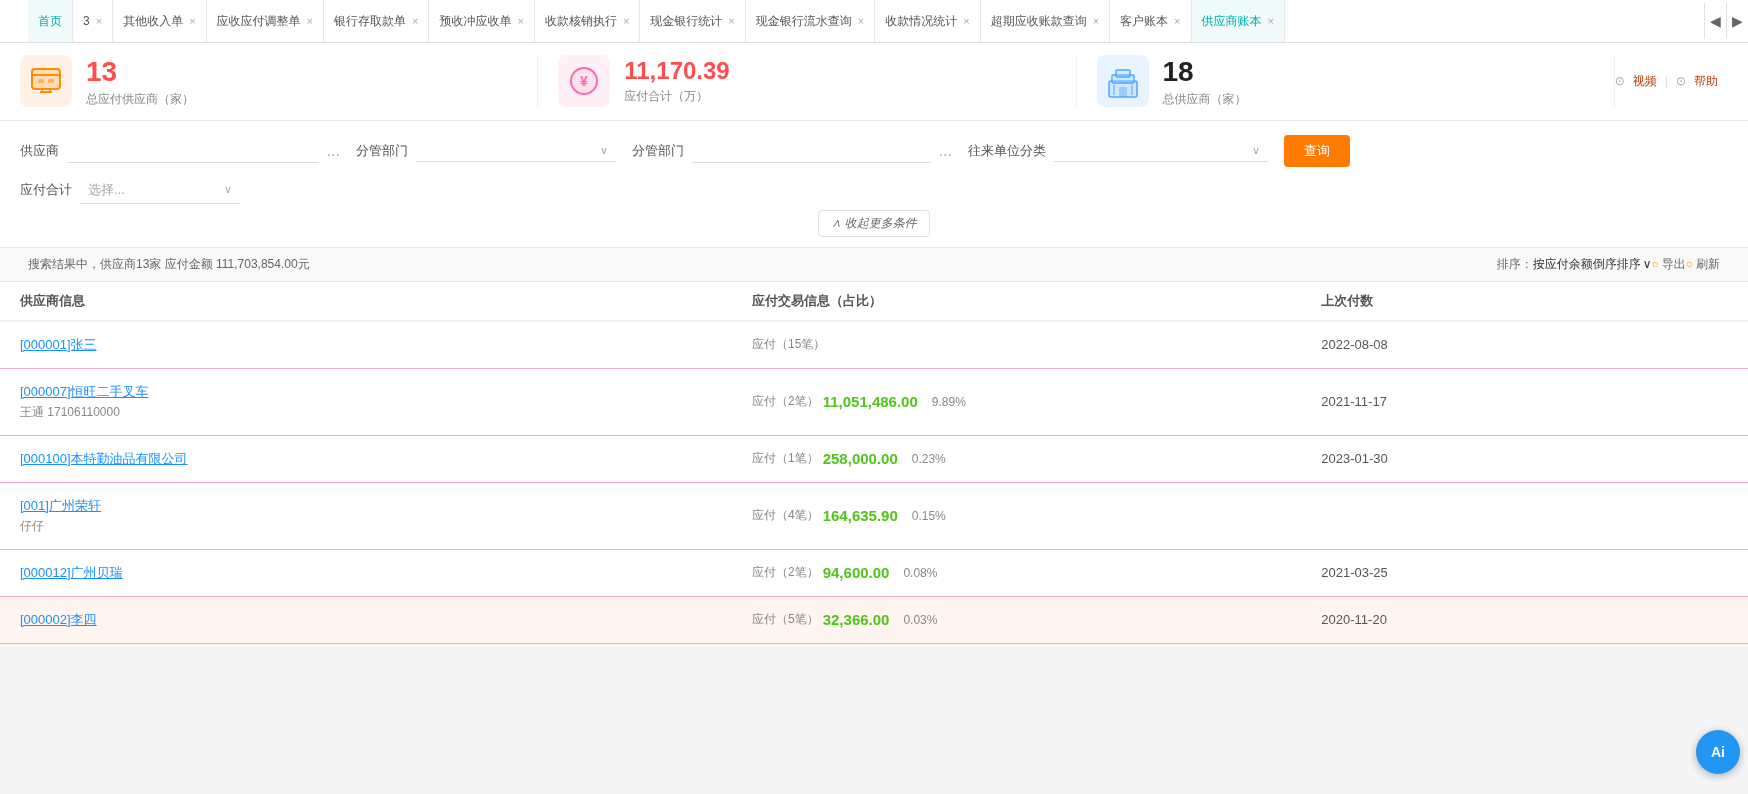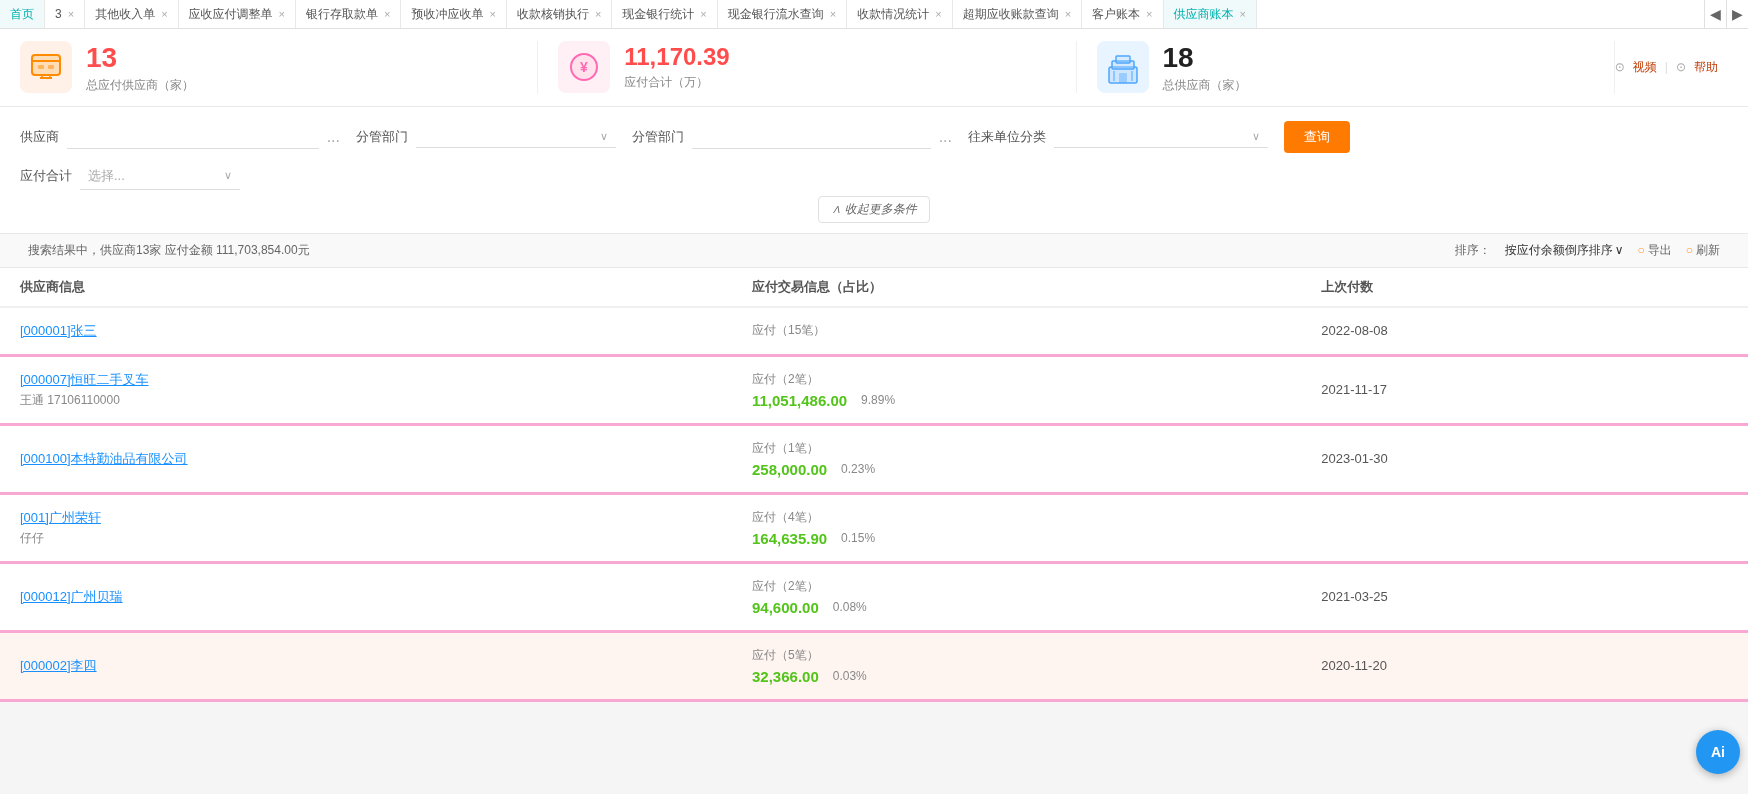--- a/index.html
+++ b/index.html
@@ -4,22 +4,23 @@
   <style>
     * { box-sizing: border-box; margin: 0; padding: 0; }
     body { font-family: "Microsoft YaHei", "PingFang SC", Arial, sans-serif; font-size: 13px; background: #f5f5f5; color: #333; }
 
     
     .top-nav {
       display: flex;
       align-items: center;
       background: #fff;
       border-bottom: 1px solid #e0e0e0;
-      height: 29px;
+      height: 43px;
       overflow: hidden;
+      padding-left: 28px;
     }
     .nav-tab {
       display: flex;
       align-items: center;
       padding: 0 10px;
       height: 100%;
       white-space: nowrap;
       font-size: 12px;
       color: #555;
       border-right: 1px solid #e8e8e8;
@@ -172,21 +173,20 @@
       padding: 8px 28px;
       background: #f9f9f9;
       border-bottom: 1px solid #e8e8e8;
       font-size: 12px;
       color: #666;
     }
     .result-bar-left { flex: 1; }
     .result-bar-right {
       display: flex;
       align-items: center;
-      gap: 14px;
       font-size: 12px;
       color: #666;
     }
     .sort-label { color: #666; }
     .sort-select {
       color: #333;
       font-size: 12px;
       border: none;
       background: transparent;
       cursor: pointer;
@@ -214,32 +214,32 @@
       padding: 10px 20px;
       border-bottom: 2px solid #f0f0f0;
       font-size: 13px;
       color: #555;
       font-weight: 600;
     }
     .table-row {
       display: grid;
       grid-template-columns: 1.8fr 1.4fr 1fr;
       padding: 14px 20px;
-      border-bottom: 3px solid #f9a8d4;
+      border-bottom: 1px solid #f9a8d4;
       align-items: center;
     }
     .table-row.highlighted { background: #fff5f0; }
     .supplier-name {
       color: #1890ff;
       text-decoration: underline;
       cursor: pointer;
       font-size: 13px;
     }
     .supplier-sub { font-size: 12px; color: #888; margin-top: 3px; }
-    .tx-info { display: flex; flex-direction: column; gap: 4px; }
+    .tx-info { display: flex; flex-direction: row; gap: 4px; }
     .tx-label { font-size: 12px; color: #888; }
     .tx-amount {
       font-size: 15px;
       color: #52c41a;
       font-weight: 600;
     }
     .tx-row { display: flex; align-items: center; gap: 14px; }
     .tx-percent { font-size: 12px; color: #888; }
     .last-pay { font-size: 13px; color: #555; }
 

